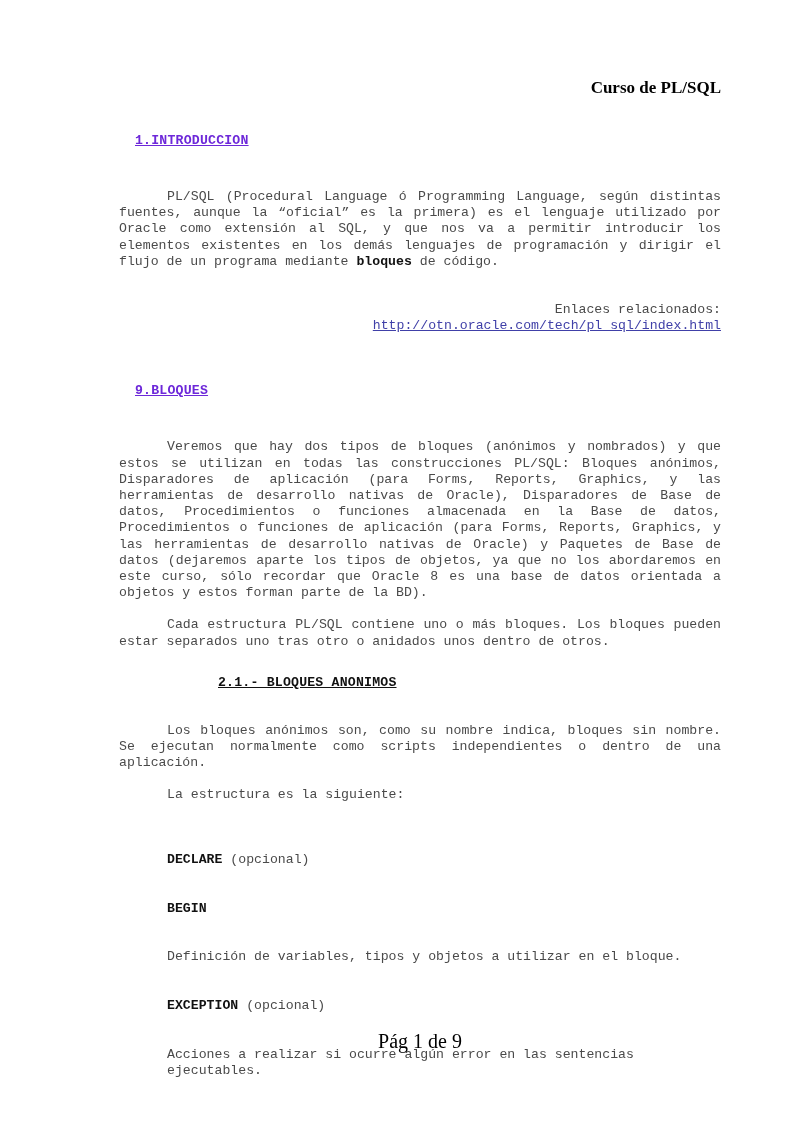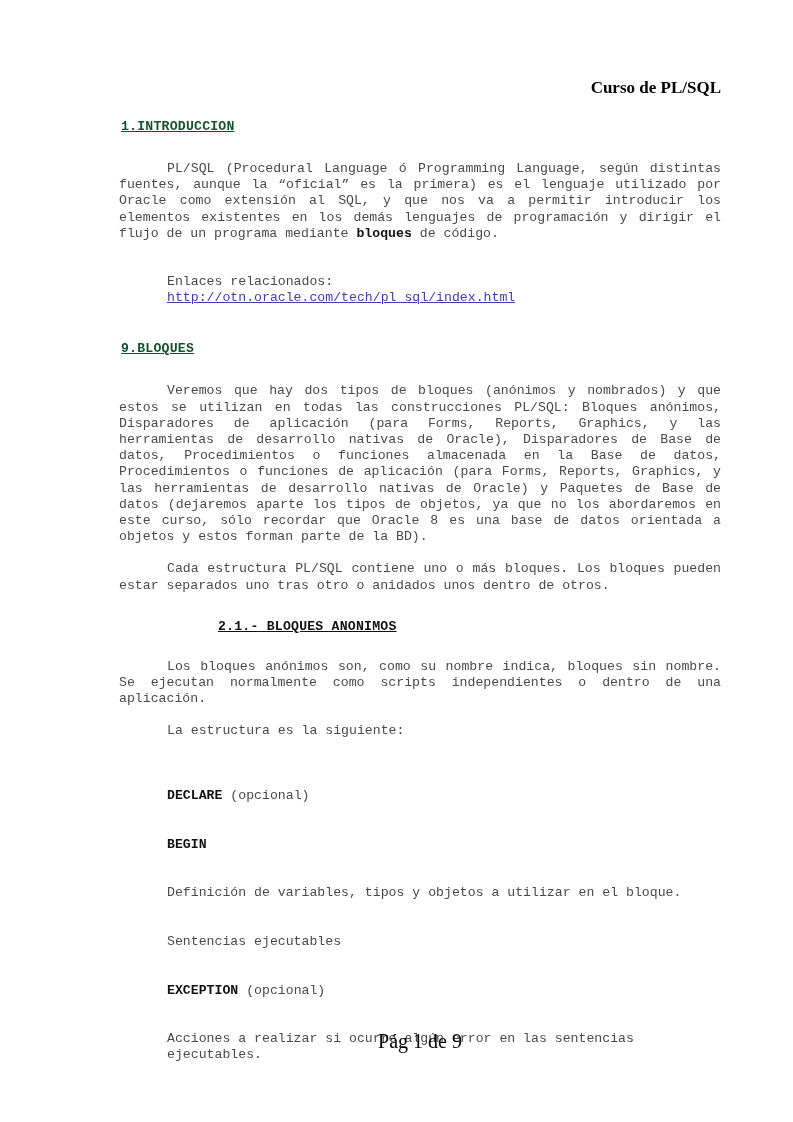--- a/index.html
+++ b/index.html
@@ -46,35 +46,35 @@
     position: absolute;
     left: 119px;
     top: 112px;
     width: 602px;
   }
 
   .h1 {
     font-family: "Liberation Mono", "DejaVu Sans Mono", monospace;
     font-weight: bold;
     font-size: 13.2px;
-    color: #14532d;
+    color: #6d28d9;
     text-decoration: underline;
     letter-spacing: 0.2px;
-    margin: 2px;
+    margin: 16px;
     line-height: 17px;
   }
 
   .h2 {
     font-family: "Liberation Mono", "DejaVu Sans Mono", monospace;
     font-weight: bold;
     font-size: 13.2px;
     color: #111111;
     text-decoration: underline;
     letter-spacing: 0.2px;
-    margin: 0 0 0 99px;
+    margin: 0 0 8px 99px;
     line-height: 17px;
   }
 
   p.para {
     margin: 0;
     font-size: 13.2px;
     line-height: 16.2px;
     text-align: justify;
     text-indent: 48px;
     color: #4a4a4a;
@@ -85,20 +85,21 @@
   }
 
   
 
   .gap-sm  { height: 16px; }
   .gap-lg  { height: 24px; }
   .gap-xl  { height: 32px; }
 
   .block-indent {
     margin-left: 48px;
+    text-align: right;
   }
 
   .linkline {
     font-size: 13.2px;
     line-height: 16.2px;
     color: #4a4a4a;
   }
 
   a.doc-link {
     color: #4040a8;
@@ -190,21 +191,20 @@
     <div class="gap-sm"></div>
 
     <p class="para">La estructura es la siguiente:</p>
 
     <div class="gap-sm"></div>
 
     <div class="code-block">
       <span class="ln"><span class="kw">DECLARE</span><span> (opcional)</span></span>
       <span class="ln"><span class="kw">BEGIN</span><span></span></span>
       <span class="ln">Definición de variables, tipos y objetos a utilizar en el bloque.</span>
-      <span class="ln">Sentencias ejecutables</span>
       <span class="ln"><span class="kw">EXCEPTION</span><span> (opcional)</span></span>
       <span class="ln">Acciones a realizar si ocurre algún error en las sentencias ejecutables.</span>
       
     </div>
 
   </div>
 
   <div class="doc-footer">Pág 1 de 9</div>
 
 </div>

